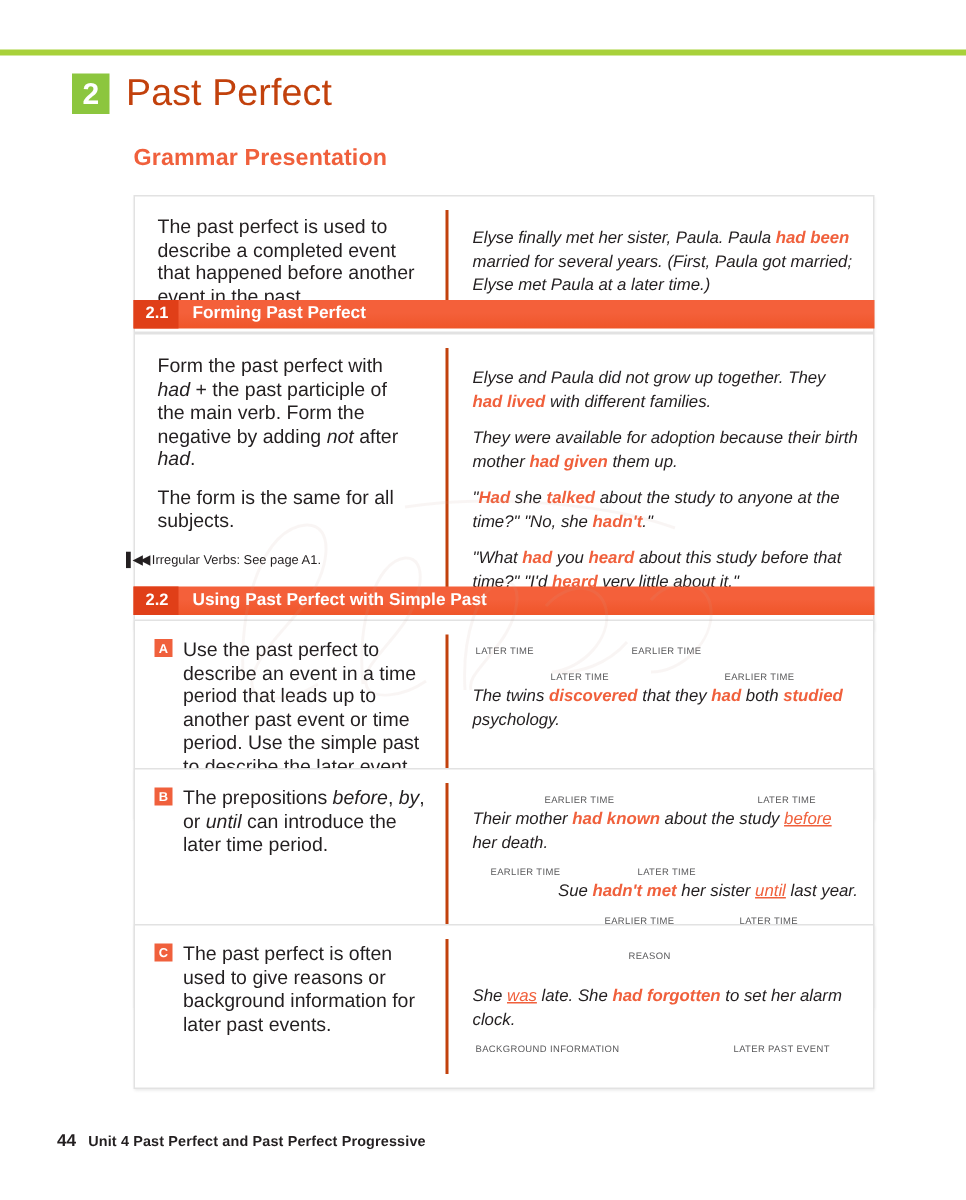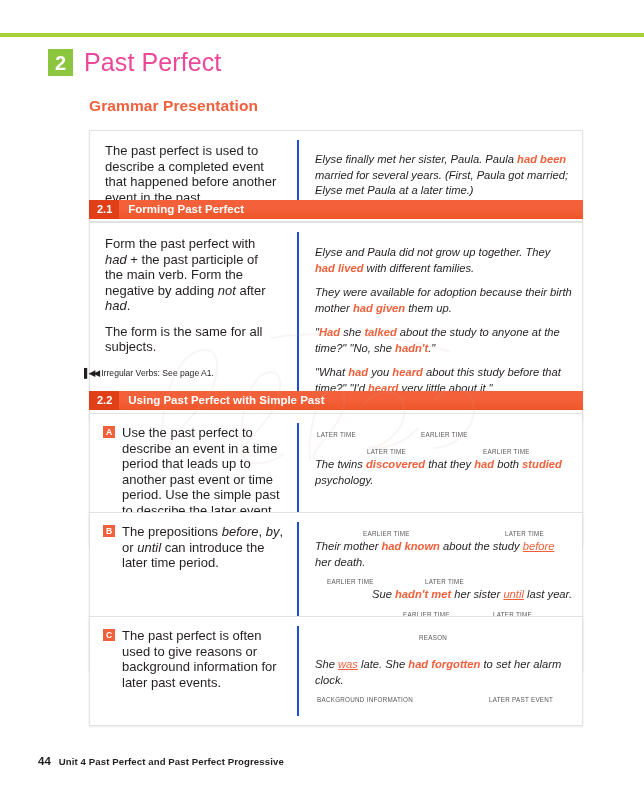--- a/index.html
+++ b/index.html
@@ -52,21 +52,21 @@
     font-size: 20px;
     font-weight: bold;
     display: flex;
     align-items: center;
     justify-content: center;
     line-height: 1;
   }
   .title-text {
     margin-left: 11px;
     font-size: 25px;
-    color: #ec4899;
+    color: #c2410c;
     font-weight: normal;
     letter-spacing: .1px;
   }
 
   
   .section-heading {
     position: absolute;
     left: 89px; top: 97px;
     font-size: 15.5px;
     font-weight: bold;
@@ -84,21 +84,21 @@
     display: flex;
   }
   .col-left {
     width: 207px;
     padding: 11px 14px 11px 15px;
     flex: none;
   }
   .col-right {
     flex: 1;
     padding: 11px 12px 11px 16px;
-    border-left: 2px solid #1d4ed8;
+    border-left: 2px solid #c2410c;
     margin: 9px 0;
   }
 
   .intro-card {
     position: absolute;
     left: 89px; top: 130px;
     width: 494px;
   }
   .intro-card .col-left { padding: 12px 14px 13px 15px; }
   .intro-card .col-right { padding: 12px 12px 13px 16px; }

